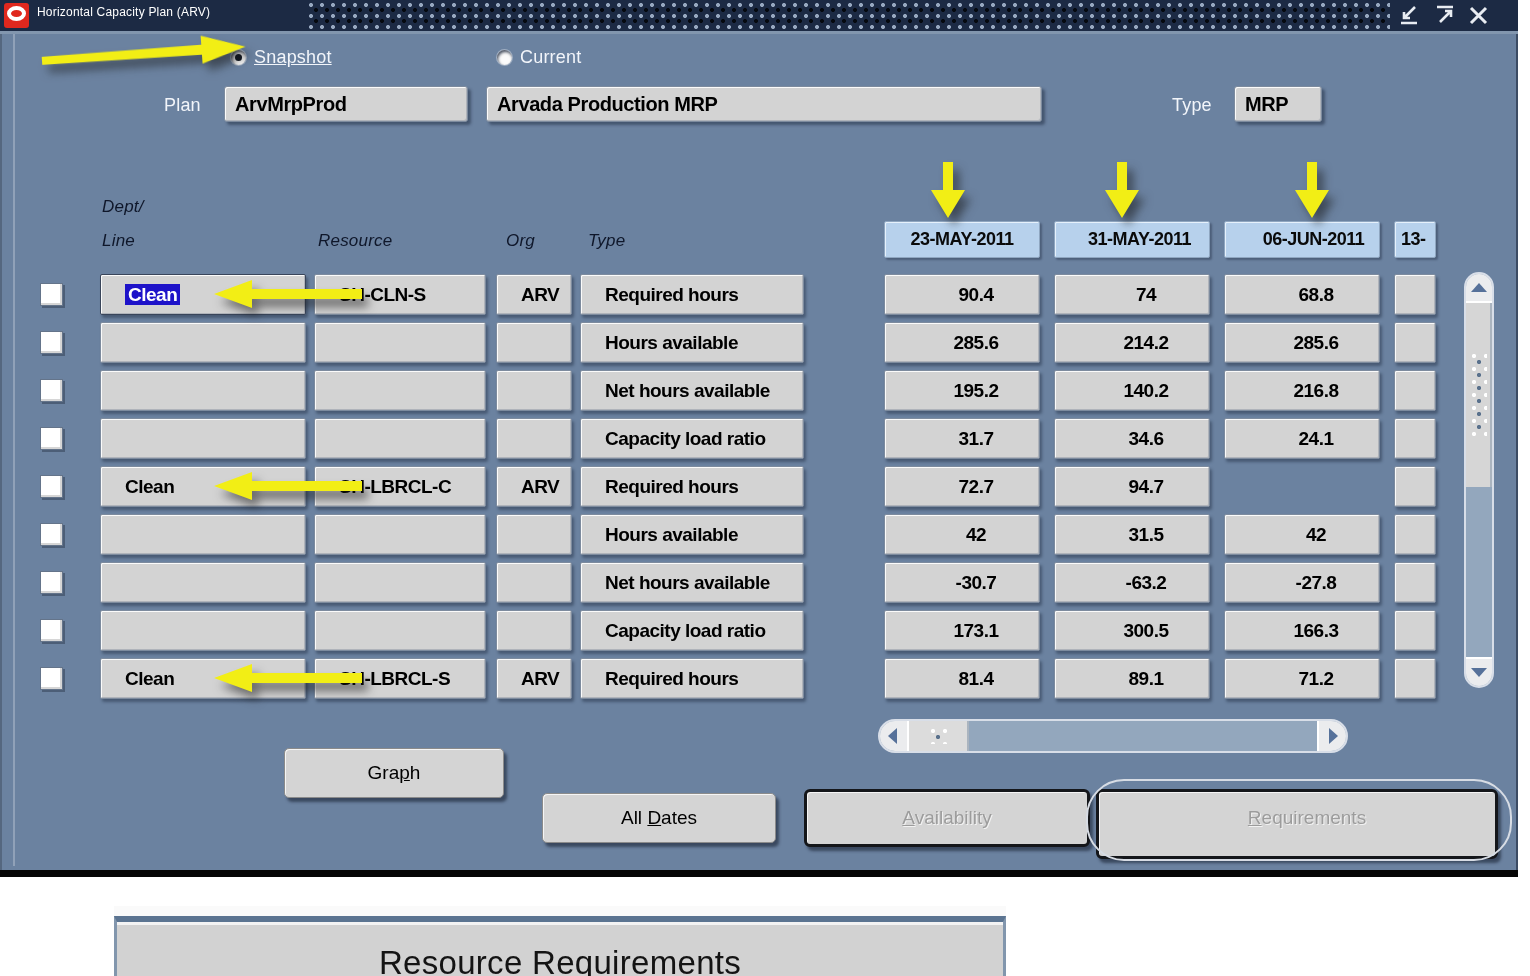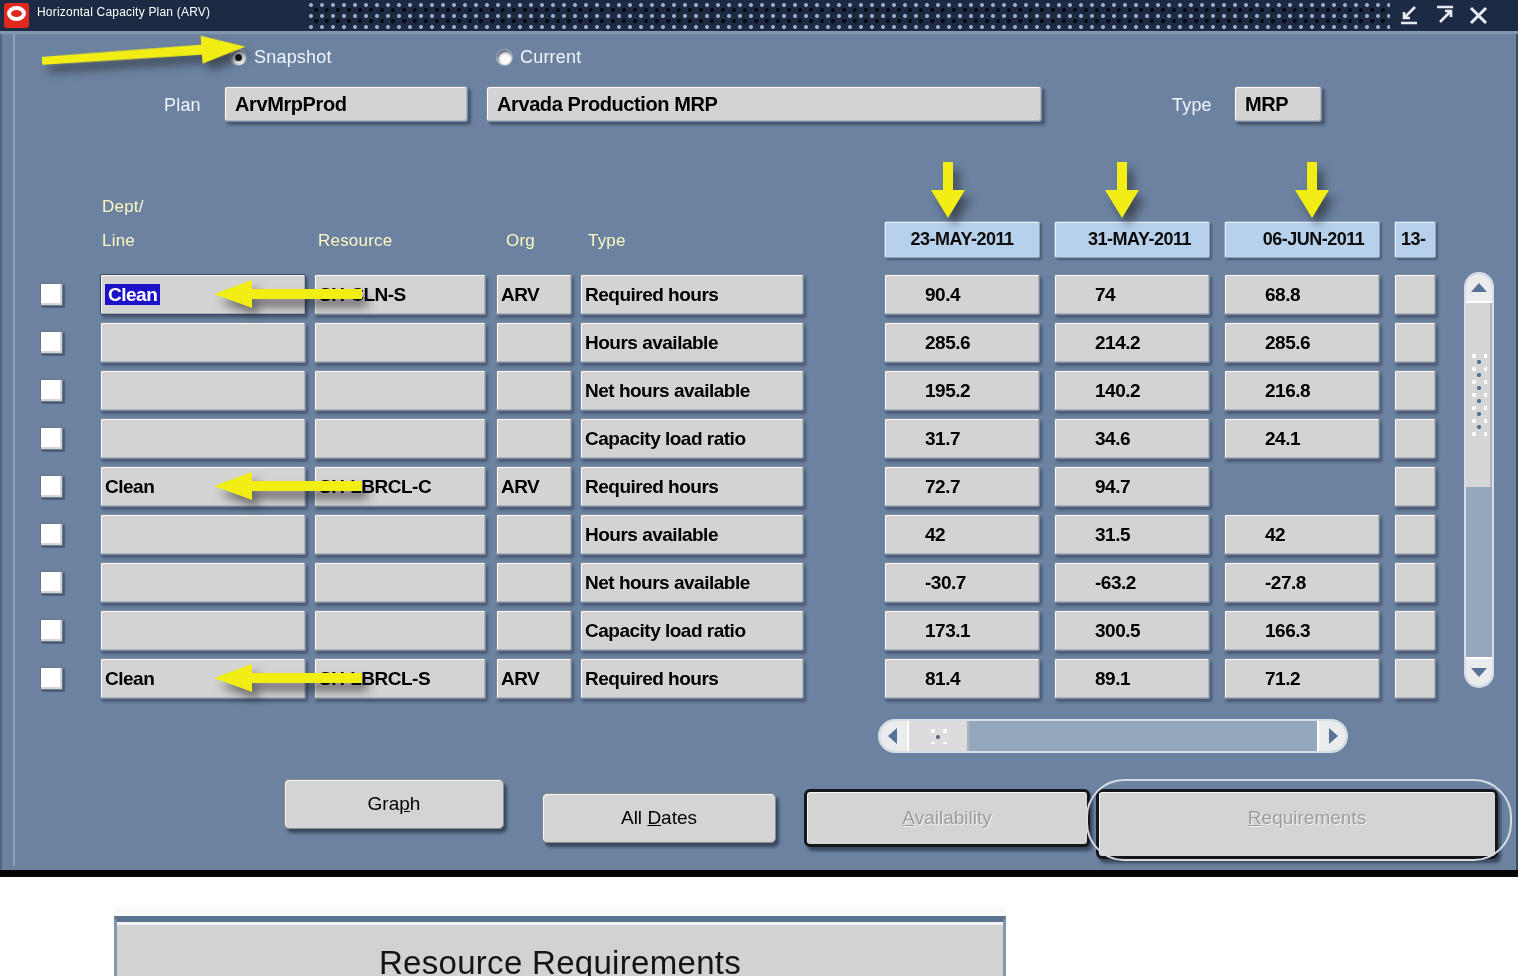--- a/index.html
+++ b/index.html
@@ -30,35 +30,35 @@
   
   .radio{position:absolute;width:15px;height:15px;border-radius:50%;background:#fbfbfb;
          box-shadow:inset 1px 2px 3px rgba(15,25,45,.75), 0 0 0 1px rgba(255,255,255,.35);}
   .radio.sel::after{content:"";display:block;width:7px;height:7px;border-radius:50%;background:#0e141f;margin:4px 0 0 4px;}
   .wlabel{position:absolute;color:#f2f5fa;font-size:18px;letter-spacing:.2px;}
   .fld{position:absolute;background:#d3d3d3;border:1px solid #7d8b9e;border-radius:3px;
        box-shadow:inset 1px 1px 0 rgba(255,255,255,.9), inset -1px -1px 0 rgba(110,120,140,.35), 3px 3px 3px rgba(20,30,50,.45);
        color:#000;font-weight:bold;font-size:20px;letter-spacing:-0.4px;line-height:34px;padding-left:10px;box-sizing:border-box;}
 
   
-  .chead{position:absolute;color:#fef9c3;font-size:17px;letter-spacing:.2px;}
+  .chead{position:absolute;color:#0f172a;font-size:17px;letter-spacing:.2px;font-style:italic;}
   .dhead{position:absolute;top:221px;height:37px;background:#b7d1ec;border:1px solid #8fa6c0;border-radius:2px;
          box-shadow:inset 1px 1px 0 #e6f1fc, 2px 2px 2px rgba(20,30,50,.35);
          font-weight:bold;font-size:18px;letter-spacing:-0.5px;color:#0a0a0a;text-align:center;line-height:35px;
          box-sizing:border-box;overflow:hidden;white-space:nowrap;}
   .row{position:absolute;left:0;width:1518px;height:41px;}
   .cb{position:absolute;left:40px;top:9px;width:21px;height:21px;background:#fff;border:1px solid #64748a;
       box-shadow:2px 2px 0 rgba(45,58,78,.5), inset -2px -2px 0 #d6d6d6;cursor:pointer;}
   .cell{position:absolute;top:0;height:41px;background:#d3d3d3;border:1px solid #7d8b9e;border-radius:2px;
         box-shadow:inset 1px 1px 0 rgba(255,255,255,.9), inset -1px -1px 0 rgba(110,120,140,.35), 2px 3px 3px rgba(20,30,50,.4);
         font-weight:bold;font-size:19px;letter-spacing:-0.5px;color:#000;line-height:39px;box-sizing:border-box;
         white-space:nowrap;overflow:hidden;}
   .cell.focus{border-color:#39455a;}
-  .txt{padding-left:4px;}
-  .num{text-align:left;padding-right:12px;padding-left:40px;}
+  .txt{padding-left:24px;}
+  .num{text-align:center;padding-right:12px;padding-left:40px;}
   .c-dept{left:100px;width:206px;}
   .c-res{left:314px;width:172px;}
   .c-org{left:496px;width:76px;}
   .c-type{left:580px;width:224px;}
   .c-v1{left:884px;width:156px;}
   .c-v2{left:1054px;width:156px;}
   .c-v3{left:1224px;width:156px;}
   .c-v4{left:1394px;width:42px;}
   .selhl{background:#1d12c9;color:#fff;padding:0 3px;}
 
@@ -142,21 +142,21 @@
       <div class="winbtn" style="left:1465px;">
         <svg width="28" height="24" viewBox="0 0 28 24">
             <path d="M6 4 L21 19 M21 4 L6 19" stroke="#e8ecf2" stroke-width="3" fill="none"></path>
           </svg>
       </div>
     </div>
     <div class="titlebar-underline"></div>
     <div class="inner-edge"></div>
 
     <span class="radio sel" style="left:231px;top:50px;"></span>
-    <span class="wlabel" style="left:254px;top:47px;">Snapshot</span>
+    <span class="wlabel" style="left:254px;top:47px;text-decoration:underline;">Snapshot</span>
     <span class="radio" style="left:497px;top:50px;"></span>
     <span class="wlabel" style="left:520px;top:47px;">Current</span>
 
     <span class="wlabel" style="left:164px;top:95px;">Plan</span>
     <div class="fld" style="left:224px;top:86px;width:244px;height:36px;">ArvMrpProd</div>
     <div class="fld" style="left:486px;top:86px;width:556px;height:36px;">Arvada Production MRP</div>
     <span class="wlabel" style="left:1172px;top:95px;">Type</span>
     <div class="fld" style="left:1234px;top:86px;width:88px;height:36px;">MRP</div>
 
     <span class="chead" style="left:102px;top:197px;">Dept/</span>
@@ -303,21 +303,21 @@
           <div class="tri-l"></div>
         </div>
       <div class="thumb">
           <div class="grip"></div>
         </div>
       <div class="btn-r">
           <div class="tri-r"></div>
         </div>
     </div>
 
-    <div class="pbtn" style="left:284px;top:779px;width:220px;height:50px;line-height:48px;"><span>Gra</span><span class="mn">p</span><span>h</span></div>
+    <div class="pbtn" style="left:284px;top:748px;width:220px;height:50px;line-height:48px;"><span>Gra</span><span class="mn">p</span><span>h</span></div>
     <div class="pbtn" style="left:542px;top:793px;width:234px;height:50px;line-height:48px;"><span>All </span><span class="mn">D</span><span>ates</span></div>
     <div class="pbtn dark" style="left:804px;top:789px;width:286px;height:58px;line-height:52px;"><span class="mn">A</span><span>vailability</span></div>
     <div class="pbtn dark" style="left:1096px;top:789px;width:402px;height:70px;line-height:52px;padding-left:20px;"><span class="mn">R</span><span>equirements</span></div>
     <div class="def-ring"></div>
 
     <svg class="anno" style="left:40px;top:44px;transform:rotate(-4deg);transform-origin:0 50%;" width="210" height="34" viewBox="0 0 210 34">
       <polygon points="206,17 162,3 162,12 2,13 2,21 162,22 162,31" fill="#f2ee15"></polygon>
     </svg>
     <svg class="anno" style="left:929px;top:162px;" width="38" height="58" viewBox="0 0 38 58">
       <polygon points="14,0 24,0 24,28 36,28 19,56 2,28 14,28" fill="#f2ee15"></polygon>

